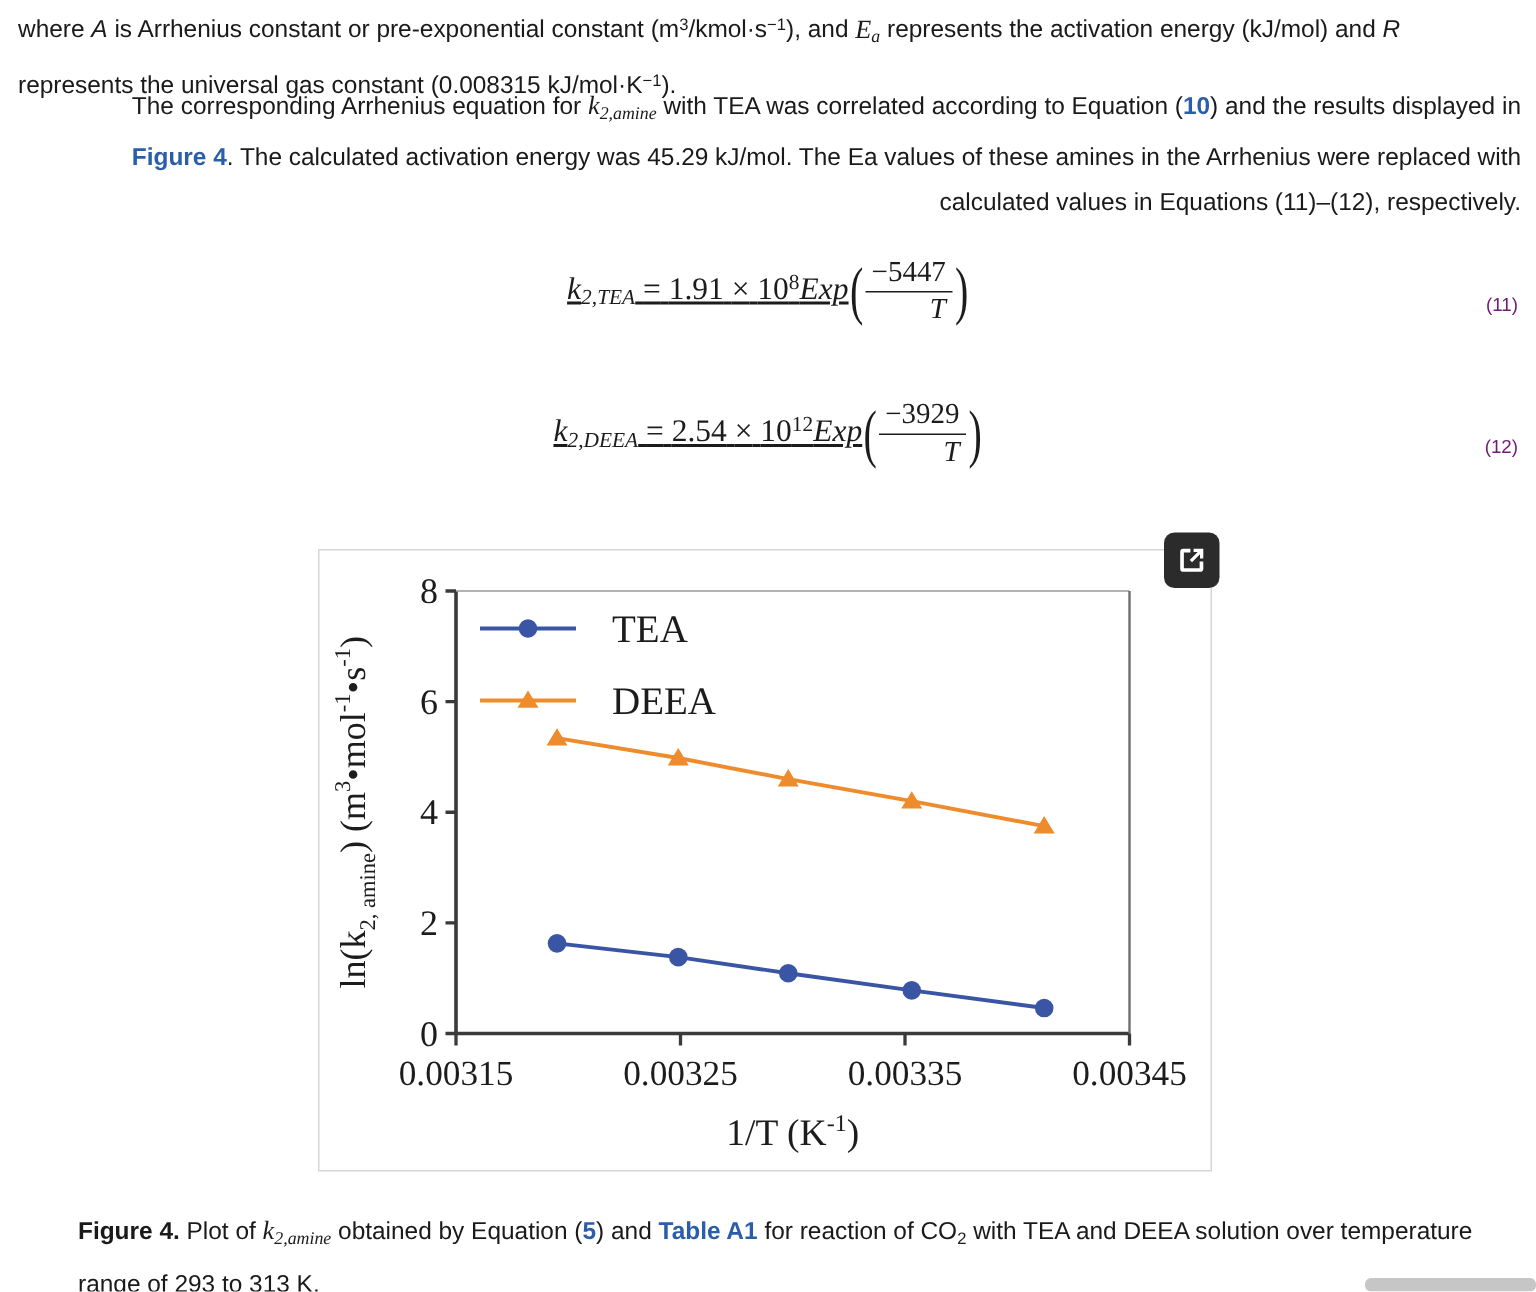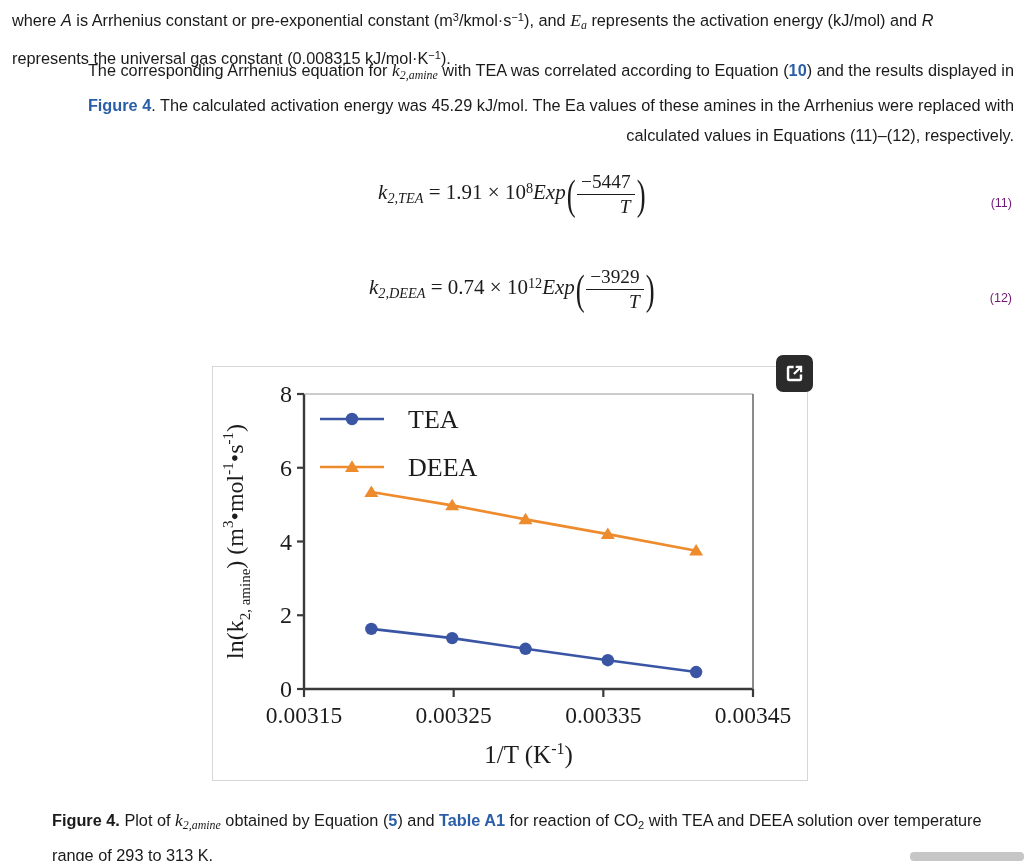--- a/index.html
+++ b/index.html
@@ -45,20 +45,21 @@
     height: 60px;
   }
   .eq {
     position: absolute;
     left: 0; right: 0;
     text-align: center;
     font-family: "Liberation Serif", serif;
     color: #1c1c1c;
     font-size: 21px;
     white-space: nowrap;
+    text-decoration: underline;
   }
   .eqnum {
     position: absolute;
     right: 12px;
     font-size: 12.5px;
     color: #701a75;
     font-family: "Liberation Sans", sans-serif;
   }
   .mi { font-style: italic; }
   .frac {
@@ -153,21 +154,21 @@
     <p id="para-1" style="position:absolute; left:0; top:2px; width:1002px;"><span>where </span><span class="it">A</span><span> is Arrhenius constant or pre-exponential constant (m</span><span class="sup">3</span><span>/kmol·s</span><span class="sup">−1</span><span>), and </span><span class="mathvar">E<span class="sub">a</span></span><span> represents the activation energy (kJ/mol) and </span><span class="it">R</span><span> represents the universal gas constant (0.008315 kJ/mol·K</span><span class="sup">−1</span><span>).</span></p>
     <p id="para-2" class="indent" style="position:absolute; left:0; top:55px; width:1002px;"><span>The corresponding Arrhenius equation for </span><span class="mathvar">k<span class="sub">2,<span class="it">amine</span></span></span><span> with TEA was correlated according to Equation (</span><span class="lnk">10</span><span>) and the results displayed in </span><span class="lnk">Figure 4</span><span>. The calculated activation energy was 45.29 kJ/mol. The Ea values of these amines in the Arrhenius were replaced with calculated values in Equations (11)–(12), respectively.</span></p>
   </div>
 
   <div class="eqrow" style="top:170px;">
     <div class="eq" id="eq-11"><span class="mi">k<span class="sub">2,<span class="mi">TEA</span></span></span> <span>=</span> <span>1.91</span> <span>×</span> <span>10<span class="sup">8</span></span><span class="mi">Exp</span><span class="paren">(</span><span class="frac"><span class="num">−5447</span><span class="den">T</span></span><span class="paren">)</span></div>
     <div class="eqnum" style="top:26px;">(11)</div>
   </div>
 
   <div class="eqrow" style="top:265px;">
-    <div class="eq" id="eq-12"><span class="mi">k<span class="sub">2,<span class="mi">DEEA</span></span></span> <span>=</span> <span>0.74</span> <span>×</span> <span>10<span class="sup">12</span></span><span class="mi">Exp</span><span class="paren">(</span><span class="frac"><span class="num">−3929</span><span class="den">T</span></span><span class="paren">)</span></div>
+    <div class="eq" id="eq-12"><span class="mi">k<span class="sub">2,<span class="mi">DEEA</span></span></span> <span>=</span> <span>2.54</span> <span>×</span> <span>10<span class="sup">12</span></span><span class="mi">Exp</span><span class="paren">(</span><span class="frac"><span class="num">−3929</span><span class="den">T</span></span><span class="paren">)</span></div>
     <div class="eqnum" style="top:26px;">(12)</div>
   </div>
 
   <div id="figure-card">
     <svg id="chart" viewBox="0 0 596 415">
         <line x1="91" y1="27" x2="91" y2="322" stroke="#3a3a3a" stroke-width="2.4"></line>
         <line x1="91" y1="322" x2="540" y2="322" stroke="#3a3a3a" stroke-width="2.4"></line>
         <line x1="91" y1="27" x2="540" y2="27" stroke="#9a9a9a" stroke-width="1.1"></line>
         <line x1="540" y1="27" x2="540" y2="322" stroke="#6e6e6e" stroke-width="1.6"></line>
         <line x1="84" y1="322" x2="91" y2="322" stroke="#3a3a3a" stroke-width="2.2"></line>

